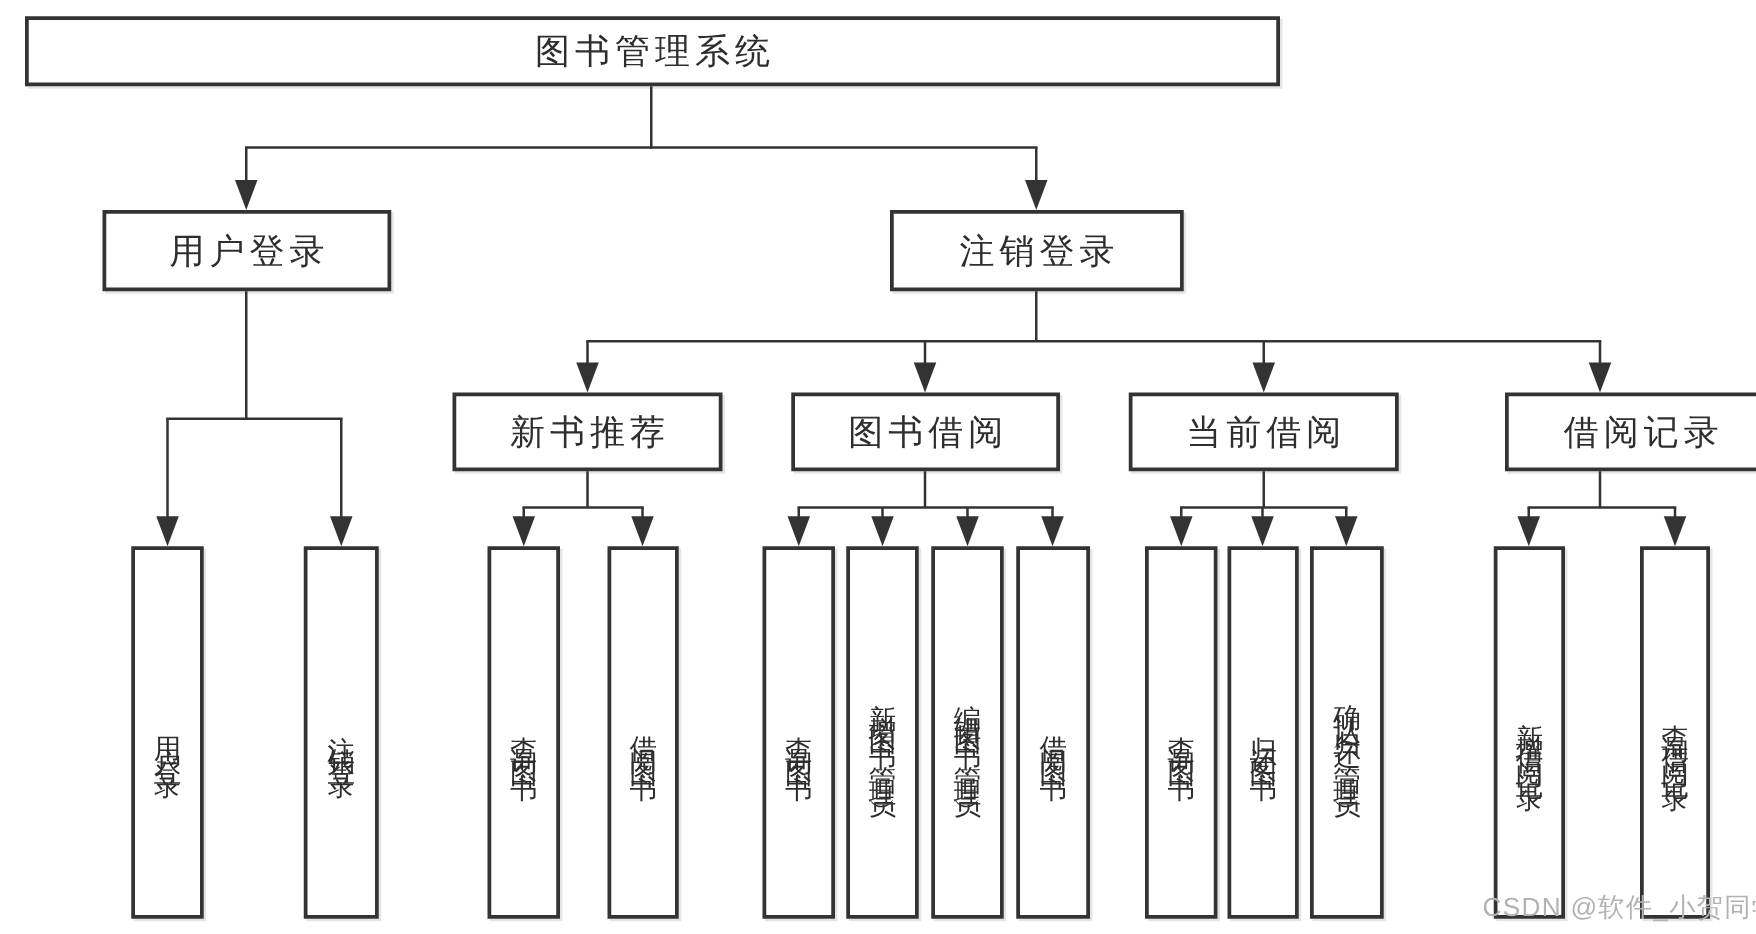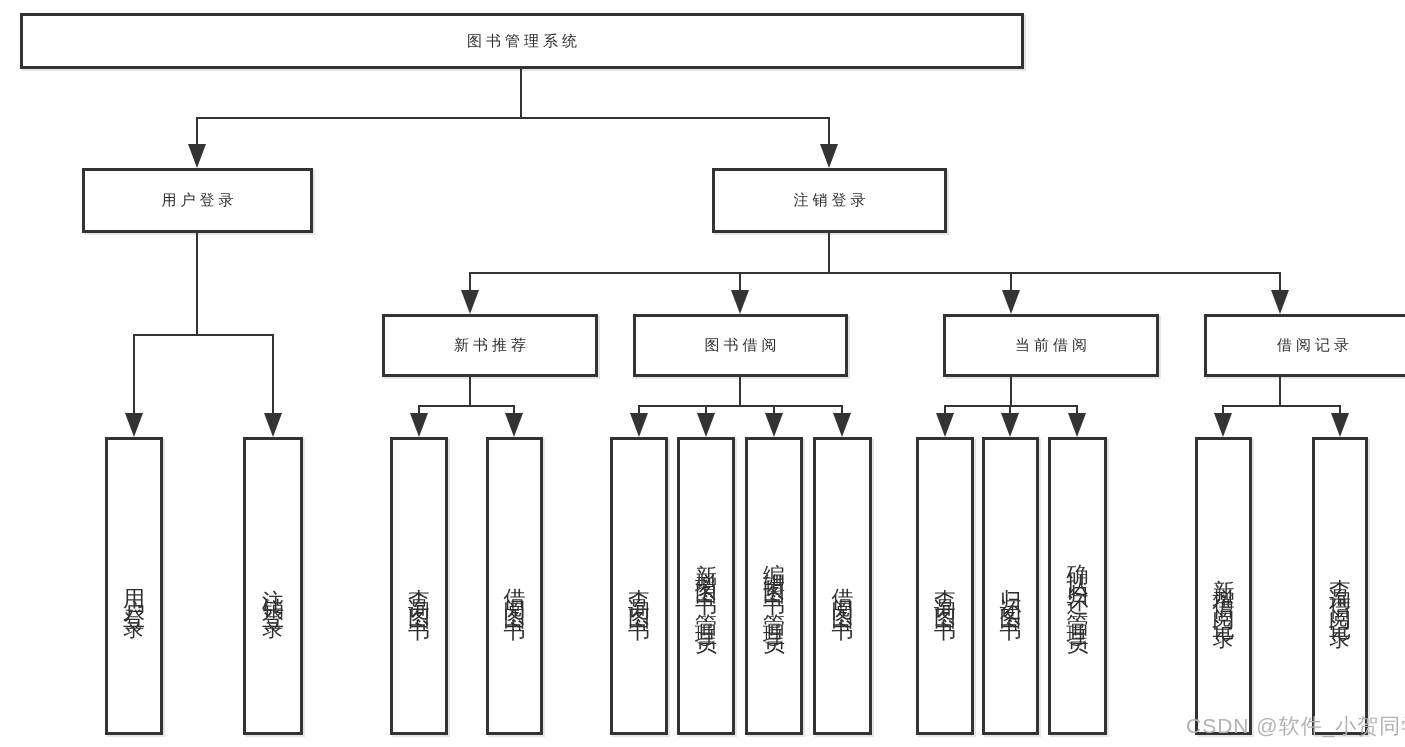--- a/index.html
+++ b/index.html
@@ -22,21 +22,21 @@
   .box {
     position: absolute;
     background: var(--box-fill);
     border: 3px solid var(--line);
     display: flex;
     align-items: center;
     justify-content: center;
     box-shadow: 2px 2px 0 rgba(0,0,0,0.10);
   }
   .lbl {
-    font-size: 15px;
+    font-size: 28px;
     letter-spacing: 4px;
     margin-right: -4px;
     color: var(--text);
     white-space: nowrap;
   }
   .leaf .lbl {
     writing-mode: vertical-rl;
     text-orientation: mixed;
     font-size: 22px;
     line-height: 1;
@@ -74,27 +74,27 @@
     <span class="lbl">图书管理系统</span>
   </div>
 
   <div class="box" style="left:82px; top:168px; width:231px; height:65px;">
     <span class="lbl">用户登录</span>
   </div>
   <div class="box" style="left:712px; top:168px; width:235px; height:65px;">
     <span class="lbl">注销登录</span>
   </div>
 
-  <div class="box" style="left:362px; top:314px; width:216px; height:63px;margin-left:20px;">
+  <div class="box" style="left:362px; top:314px; width:216px; height:63px;">
     <span class="lbl">新书推荐</span>
   </div>
   <div class="box" style="left:633px; top:314px; width:215px; height:63px;">
     <span class="lbl">图书借阅</span>
   </div>
-  <div class="box" style="left:903px; top:314px; width:216px; height:63px;margin-left:40px;">
+  <div class="box" style="left:903px; top:314px; width:216px; height:63px;">
     <span class="lbl">当前借阅</span>
   </div>
   <div class="box" style="left:1172px; top:314px; width:218px; height:63px;margin-left:32px;">
     <span class="lbl">借阅记录</span>
   </div>
 
   <div class="box leaf" style="left:105px; top:437px; width:58px; height:298px;">
     <span class="lbl">用户登录</span>
   </div>
   <div class="box leaf" style="left:243px; top:437px; width:60px; height:298px;">

